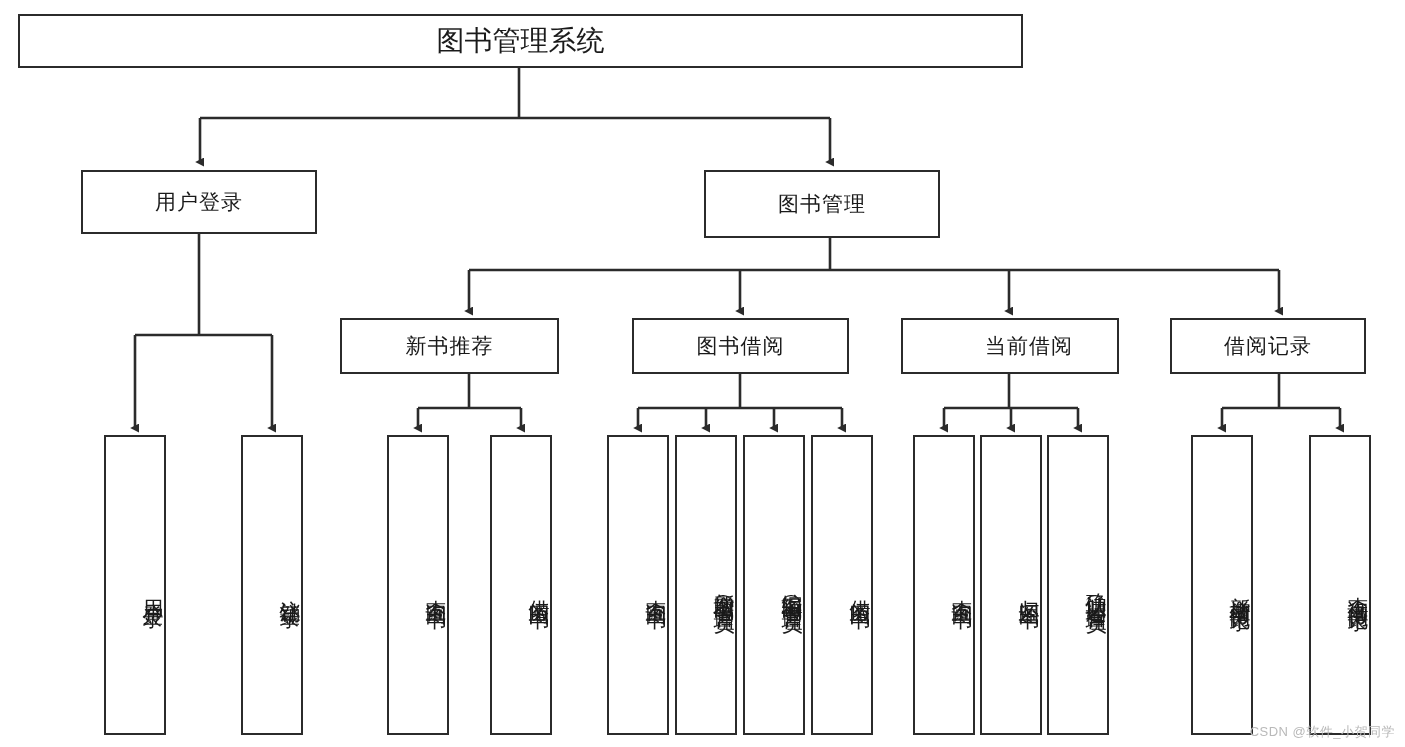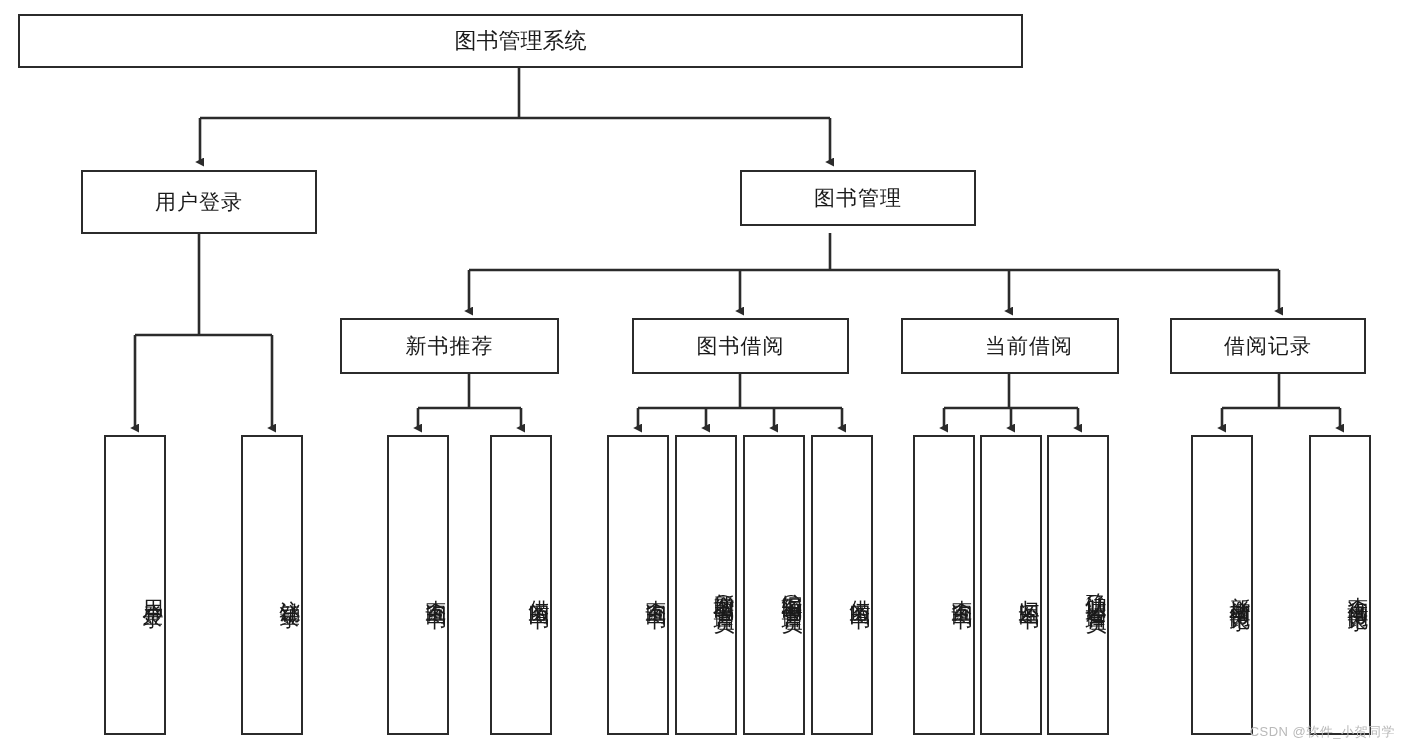--- a/index.html
+++ b/index.html
@@ -36,21 +36,21 @@
     justify-content: center;
     color: #1a1a1a;
     z-index: 2;
   }
   .node.h {
     font-size: 21px;
     letter-spacing: 1px;
     line-height: 1.2;
   }
   .node.root {
-    font-size: 22px;
+    font-size: 28px;
   }
   .node.leaf {
     font-size: 21px;
     writing-mode: vertical-rl;
     text-orientation: upright;
     align-items: flex-start;
     justify-content: center;
     padding-top: 8px;
     letter-spacing: 3px;
     line-height: 1.05;
@@ -129,21 +129,21 @@
     </g>
   </svg>
 
   <div class="node root" style="left:18px; top:14px; width:1005px; height:54px;">
     <span>图书管理系统</span>
   </div>
 
   <div class="node h" style="left:81px; top:170px; width:236px; height:64px;">
     <span>用户登录</span>
   </div>
-  <div class="node h" style="left:740px; top:170px; width:236px; height:56px;">
+  <div class="node h" style="left:704px; top:170px; width:236px; height:68px;">
     <span>图书管理</span>
   </div>
 
   <div class="node h" style="left:340px; top:318px; width:219px; height:56px;">
     <span>新书推荐</span>
   </div>
   <div class="node h" style="left:632px; top:318px; width:217px; height:56px;">
     <span>图书借阅</span>
   </div>
   <div class="node h" style="left:901px; top:318px; width:218px; height:56px;padding-left:38px;">

